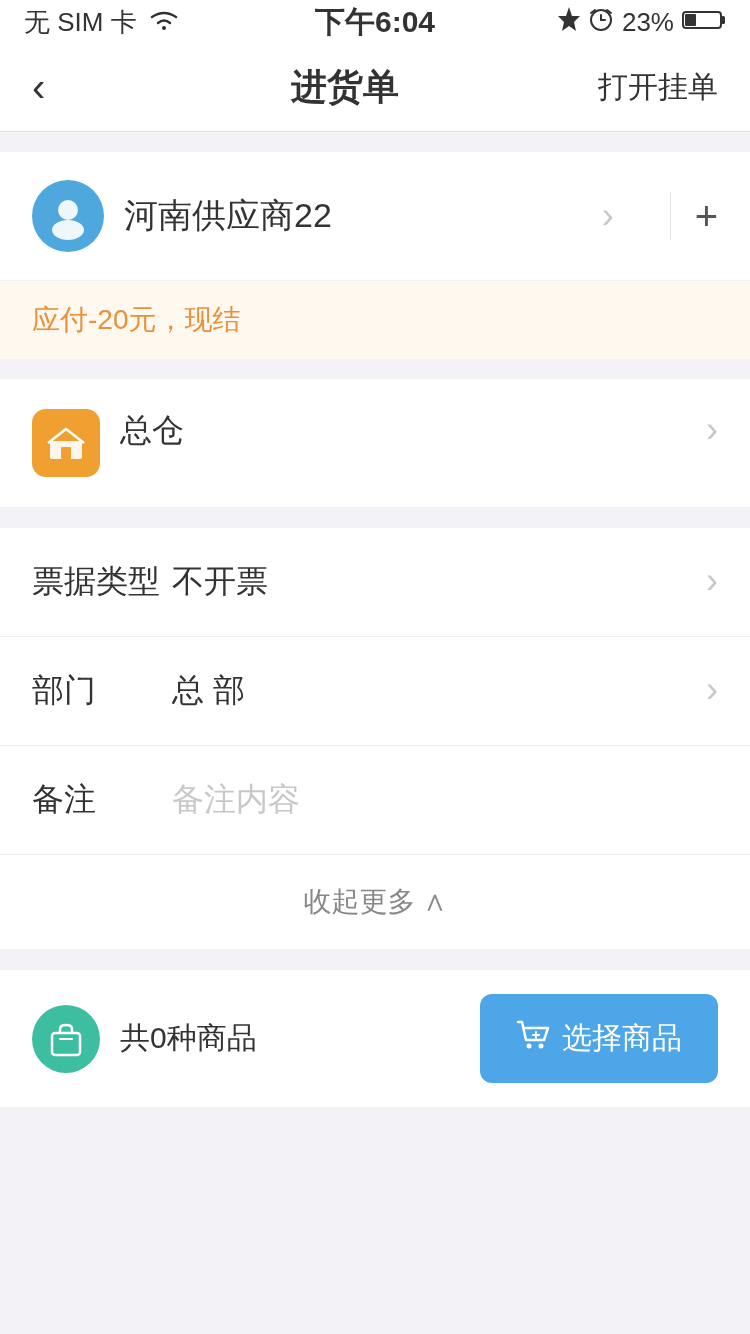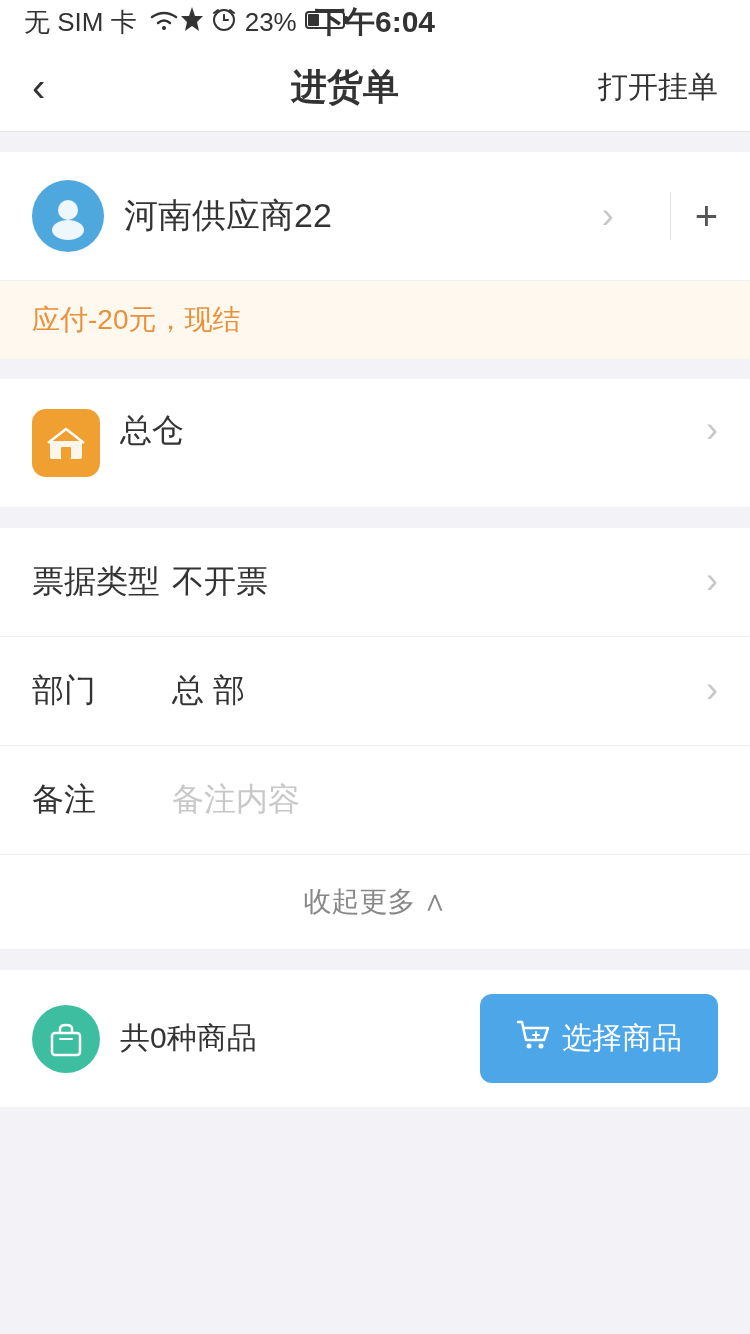--- a/index.html
+++ b/index.html
@@ -13,21 +13,21 @@
       font-size: 32px;
       color: #333;
     }
 
     
     .status-bar {
       height: 44px;
       background: #fff;
       display: flex;
       align-items: center;
-      justify-content: flex-start;
+      justify-content: space-between;
       padding: 0 24px;
       font-size: 26px;
       font-weight: 500;
     }
     .status-left {
       display: flex;
       align-items: center;
       gap: 10px;
     }
     .status-center {

